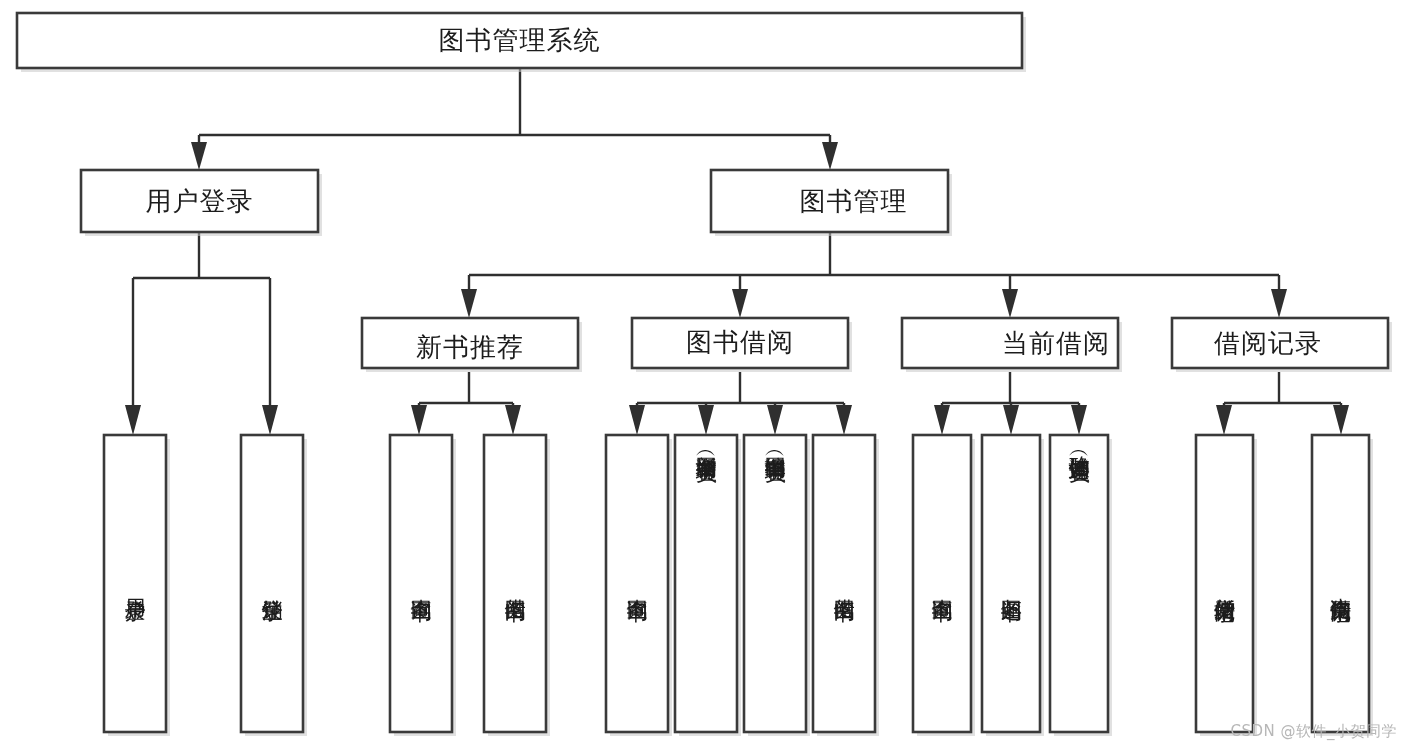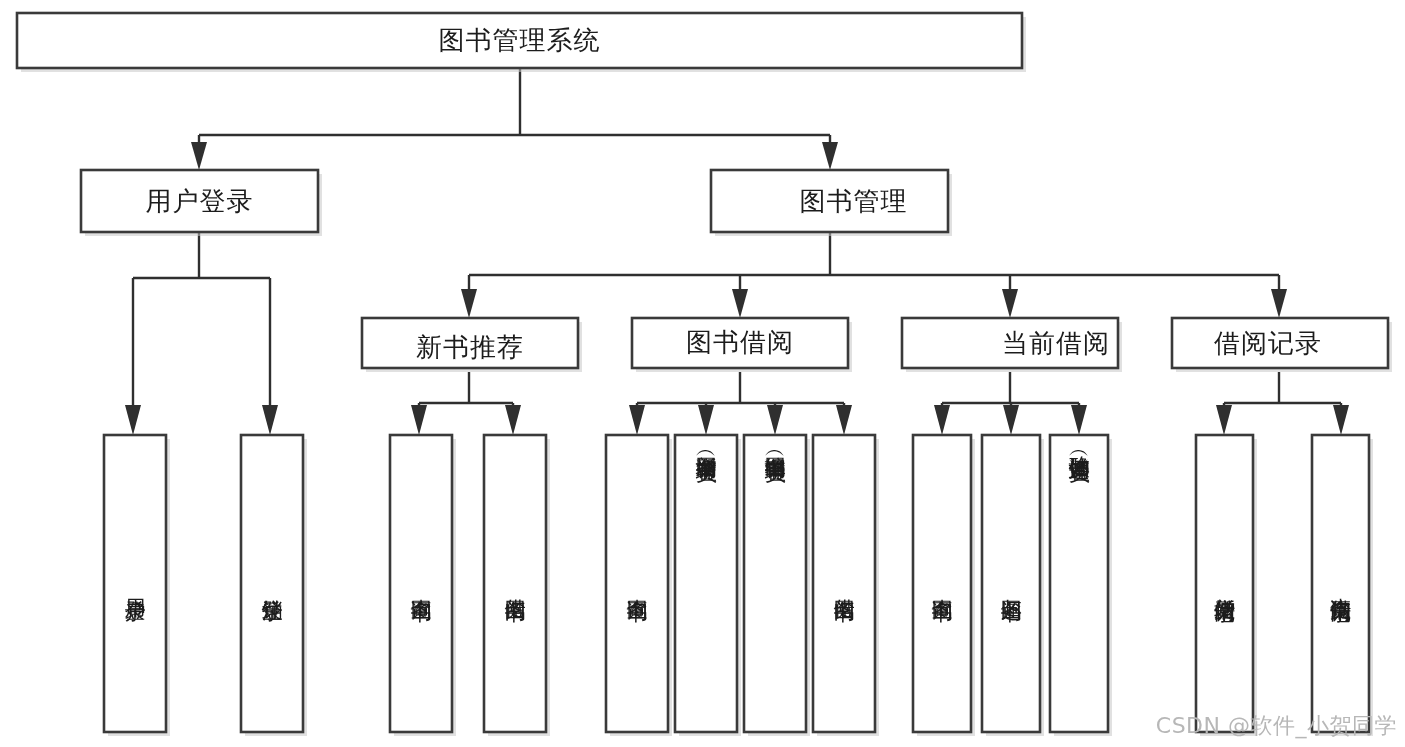--- a/index.html
+++ b/index.html
@@ -74,21 +74,21 @@
     font-size: 26px;
     color: #1c1c1c;
     letter-spacing: 1px;
     white-space: nowrap;
   }
   .watermark {
     position: absolute;
     right: 8px;
     bottom: 6px;
     font-family: "DejaVu Sans", "Liberation Sans", sans-serif;
-    font-size: 22px;
+    font-size: 15px;
     color: #b7b7b7;
     letter-spacing: 0.5px;
     white-space: nowrap;
     user-select: none;
   }
 </style>
 </head>
 <body>
 
 <div id="diagram-root">

